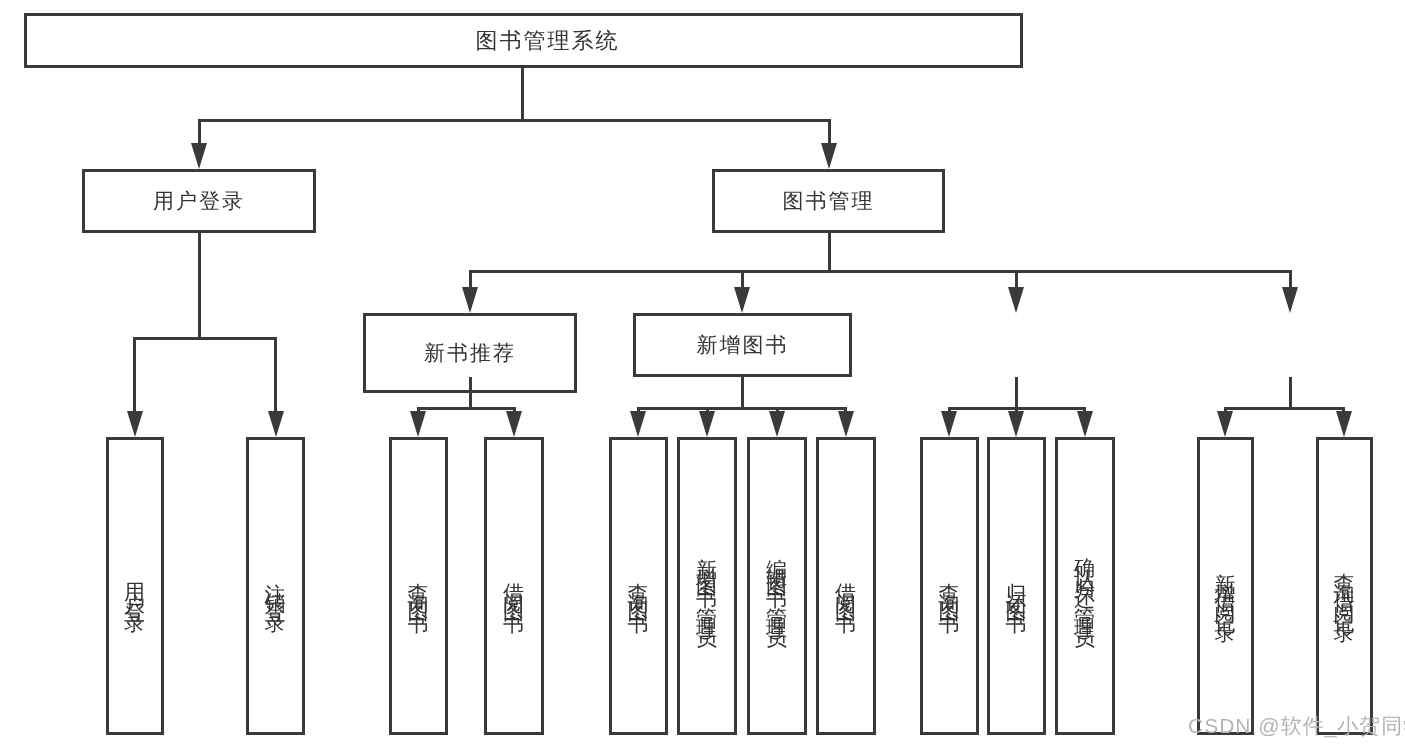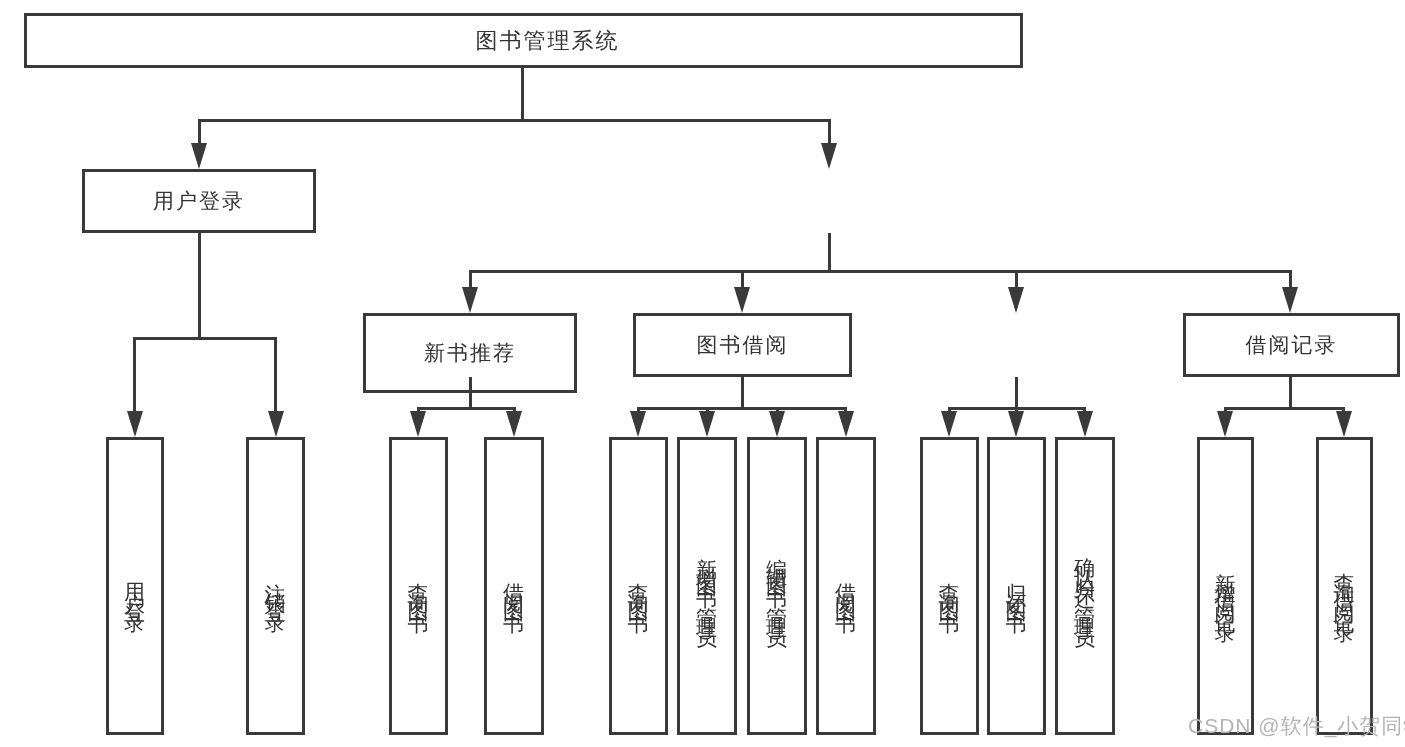--- a/index.html
+++ b/index.html
@@ -59,29 +59,29 @@
 
 <div id="canvas">
 
   <div class="box h root" style="left:24px;top:13px;width:999px;height:55px">
     <span>图书管理系统</span>
   </div>
 
   <div class="box h" style="left:82px;top:169px;width:234px;height:64px">
     <span>用户登录</span>
   </div>
+  <div class="box h" style="left:712px;top:169px;width:233px;height:64px">
+    <span>图书管理</span>
+  </div>
 
   <div class="box h" style="left:363px;top:313px;width:214px;height:80px">
     <span>新书推荐</span>
   </div>
   <div class="box h" style="left:633px;top:313px;width:219px;height:64px">
-    <span>图书借阅</span>
-  </div>
-  <div class="box h" style="left:1183px;top:313px;width:217px;height:64px">
-    <span>借阅记录</span>
+    <span>新增图书</span>
   </div>
 
   <div class="box v" style="left:106px;top:437px;width:58px;height:298px">
     <span>用户登录</span>
   </div>
   <div class="box v" style="left:246px;top:437px;width:59px;height:298px">
     <span>注销登录</span>
   </div>
 
   <div class="box v" style="left:389px;top:437px;width:59px;height:298px">

